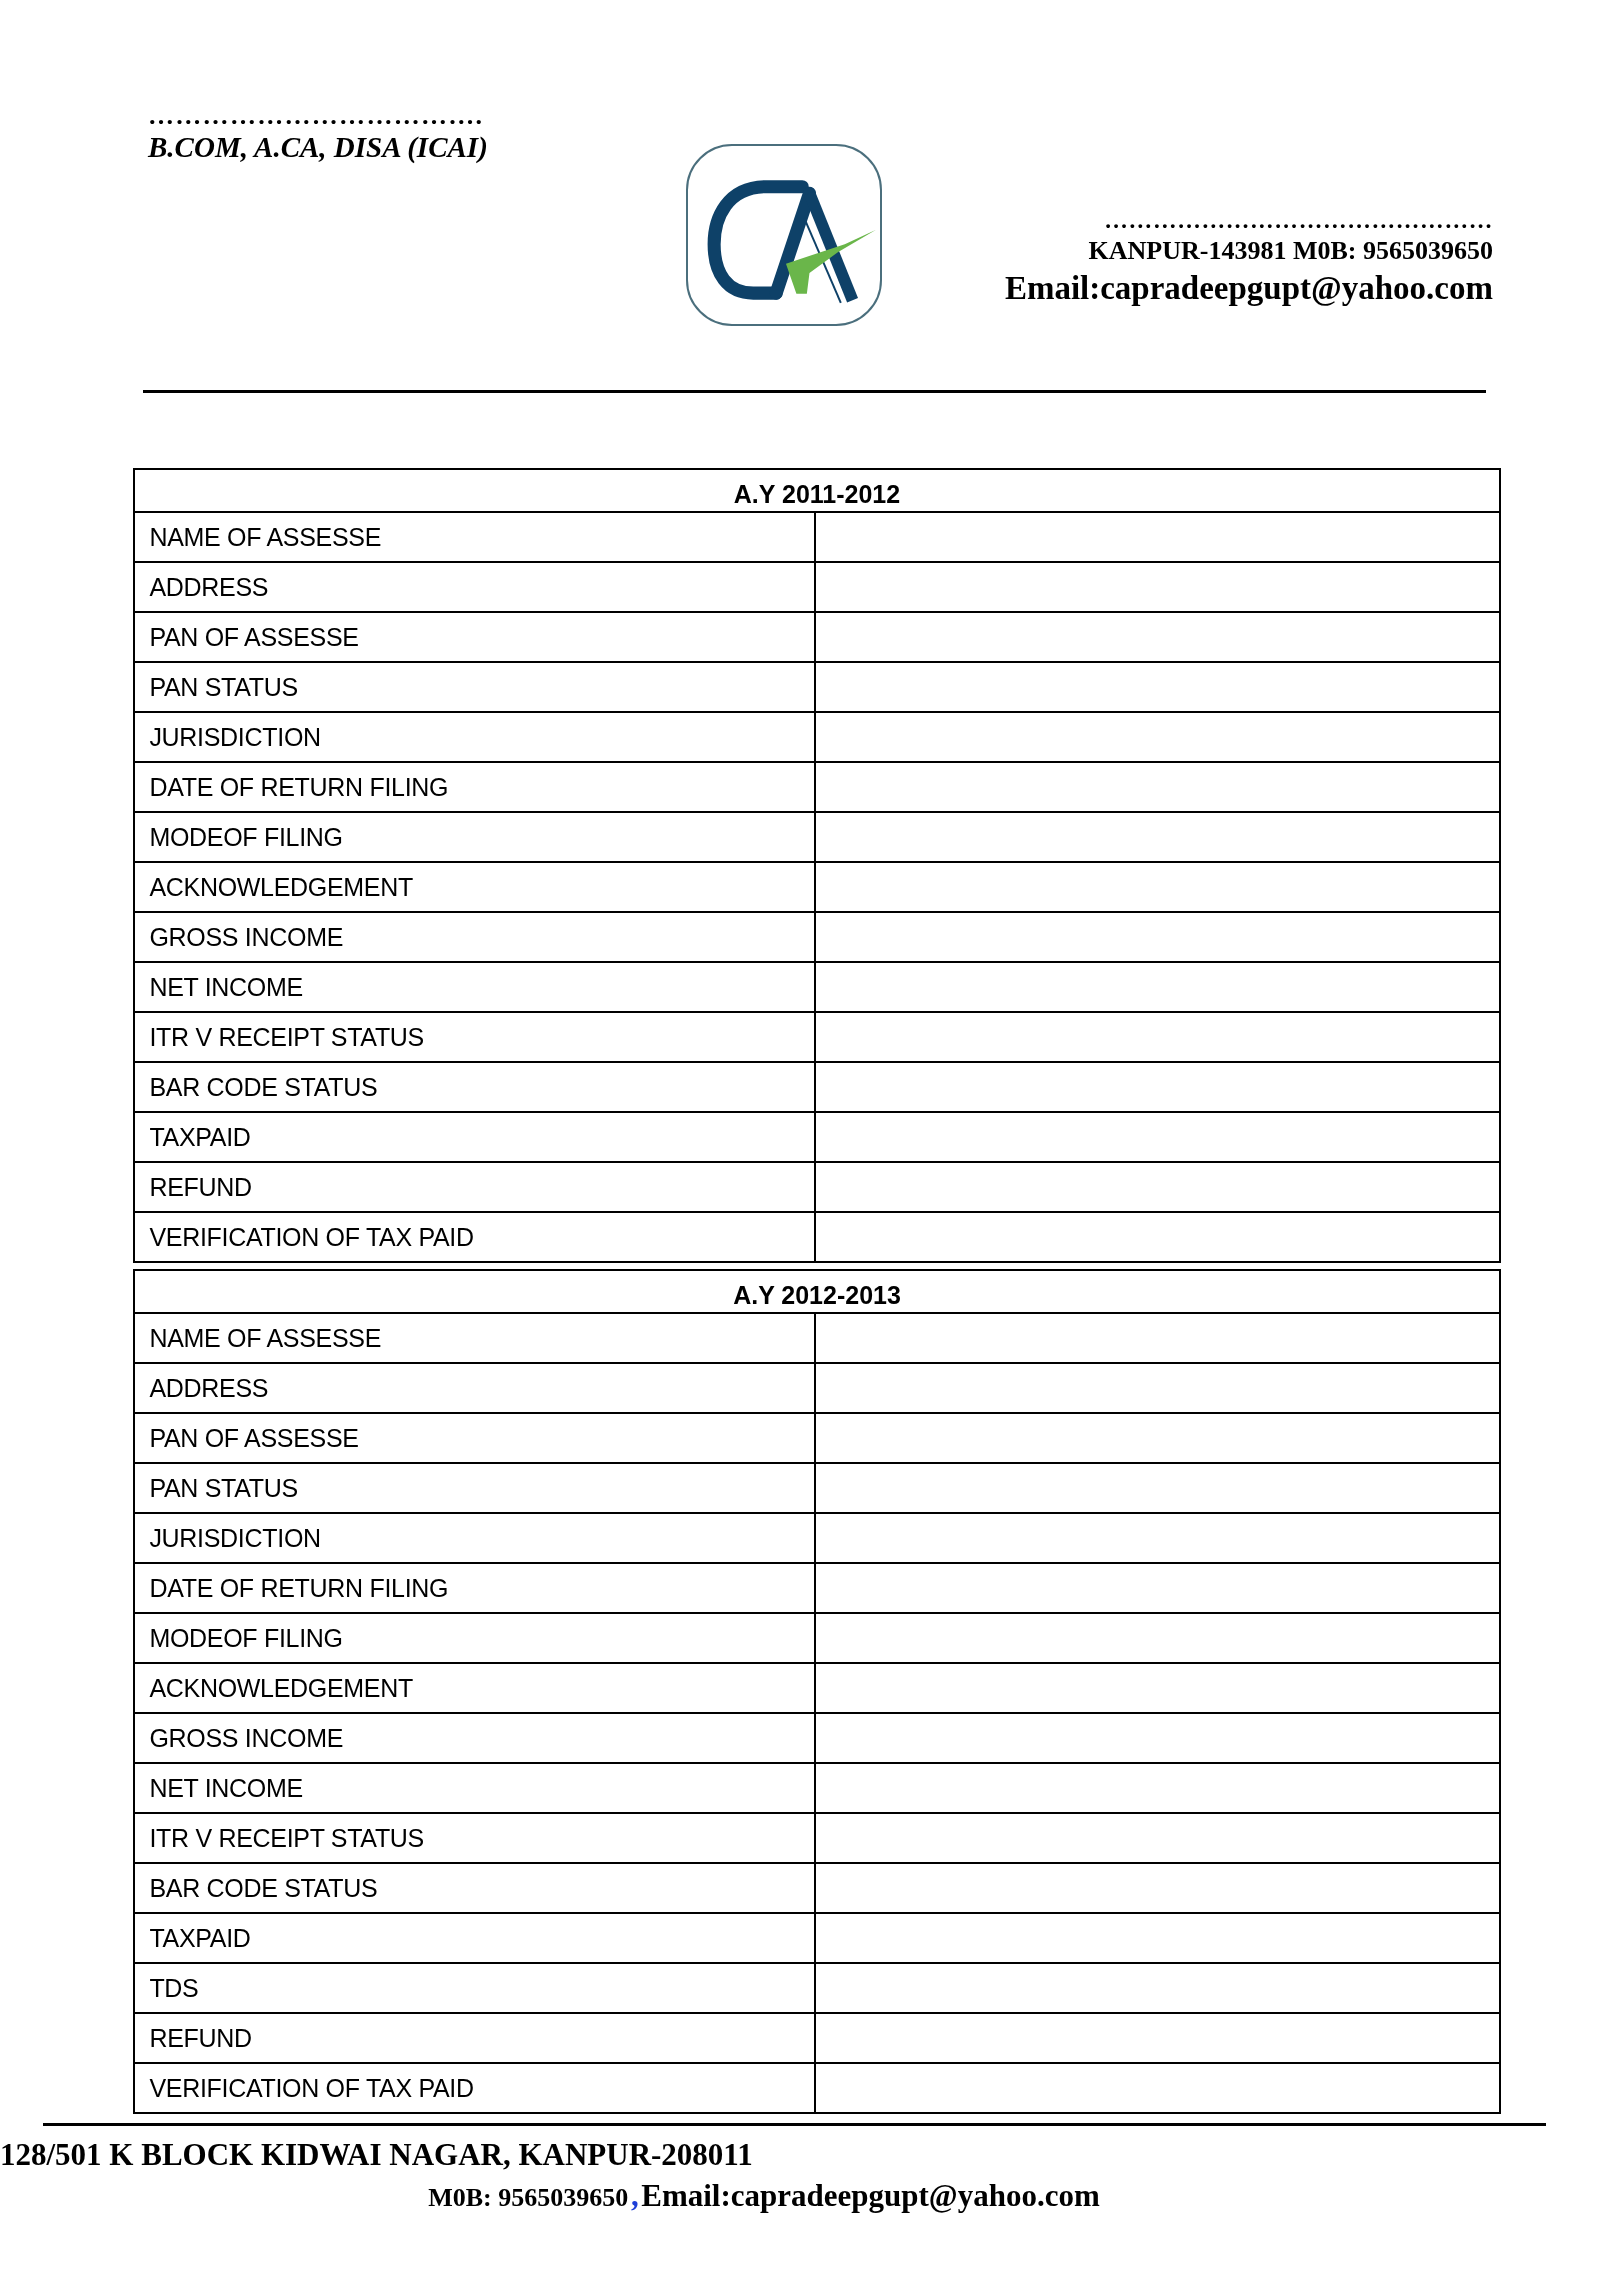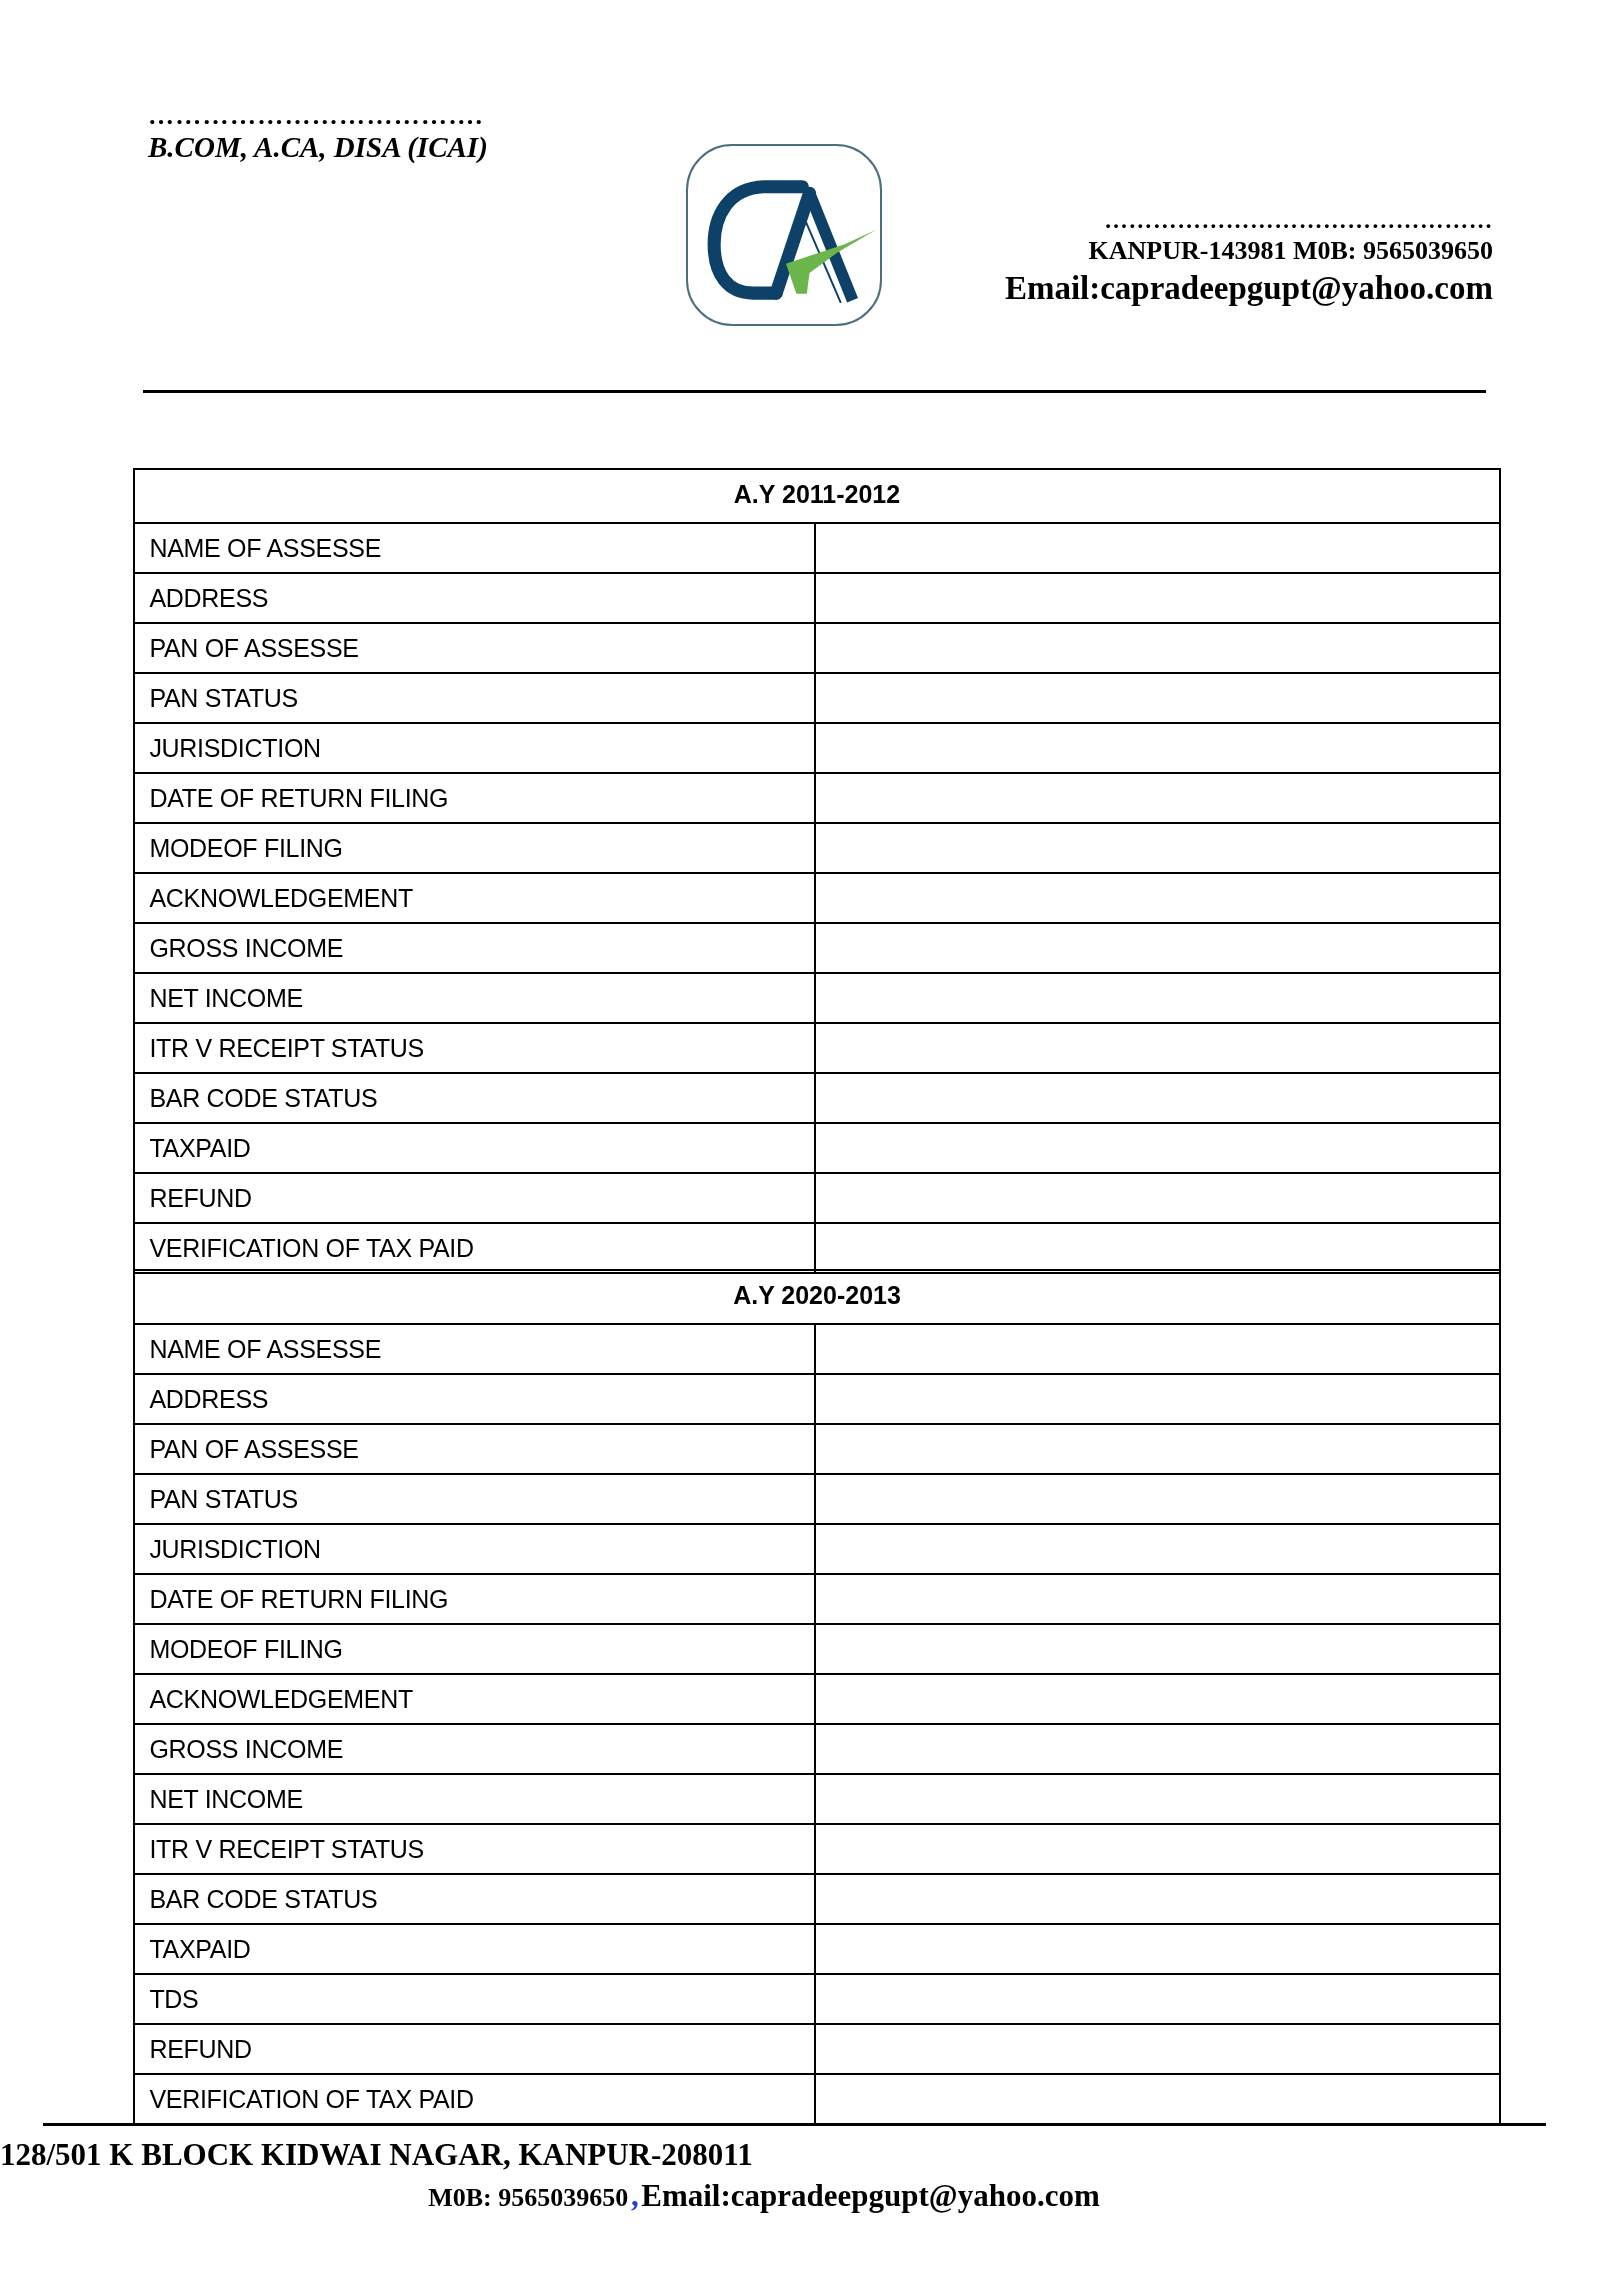--- a/index.html
+++ b/index.html
@@ -22,21 +22,21 @@
   .dots-right { font-size: 23.6px; font-weight: bold; letter-spacing: 0.7px; line-height: 23.6px; }
   .kanpur { font-size: 26px; font-weight: bold; line-height: 35px; }
   .email-top { font-size: 33px; font-weight: bold; line-height: 41px; }
 
   .rule-top { position: absolute; left: 143px; top: 390px; width: 1343px; height: 2.6px; background: #000; }
 
   
   .tbl { position: absolute; left: 133px; width: 1368px; border-collapse: collapse; table-layout: fixed; }
   .tbl td, .tbl th { border: 2px solid #000; height: 39px; padding: 0; }
   .tbl th { font-family: "Liberation Sans", "DejaVu Sans", sans-serif; font-weight: bold; font-size: 25px;
-            text-align: center; vertical-align: bottom; padding-bottom: 13px; }
+            text-align: center; vertical-align: bottom; padding-bottom: 2px; }
   .tbl td.label { font-family: "Liberation Sans", "DejaVu Sans", sans-serif; font-size: 25px; padding-left: 14.4px;
                   vertical-align: bottom; padding-bottom: 9px; white-space: nowrap; letter-spacing: -0.3px; }
   .tbl td.value { }
   .col-label { width: 681px; }
   #tbl1 { top: 468px; }
   #tbl2 { top: 1269px; }
 
   
   .rule-bottom { position: absolute; left: 43px; top: 2123px; width: 1503px; height: 2.6px; background: #000; }
   .footer-addr { position: absolute; left: 0; width: 1624px; top: 2135px; text-align: left;
@@ -149,21 +149,21 @@
 </tbody>
   </table>
 
 <table class="tbl" id="tbl2">
   <colgroup>
       <col class="col-label">
       <col>
     </colgroup>
   <tbody>
       <tr>
-    <th colspan="2">A.Y 2020-2013</th>
+    <th colspan="2">A.Y 2012-2013</th>
   </tr>
   <tr>
         <td class="label">NAME OF ASSESSE</td>
         <td class="value"></td>
       </tr>
   <tr>
         <td class="label">ADDRESS</td>
         <td class="value"></td>
       </tr>
   <tr>

